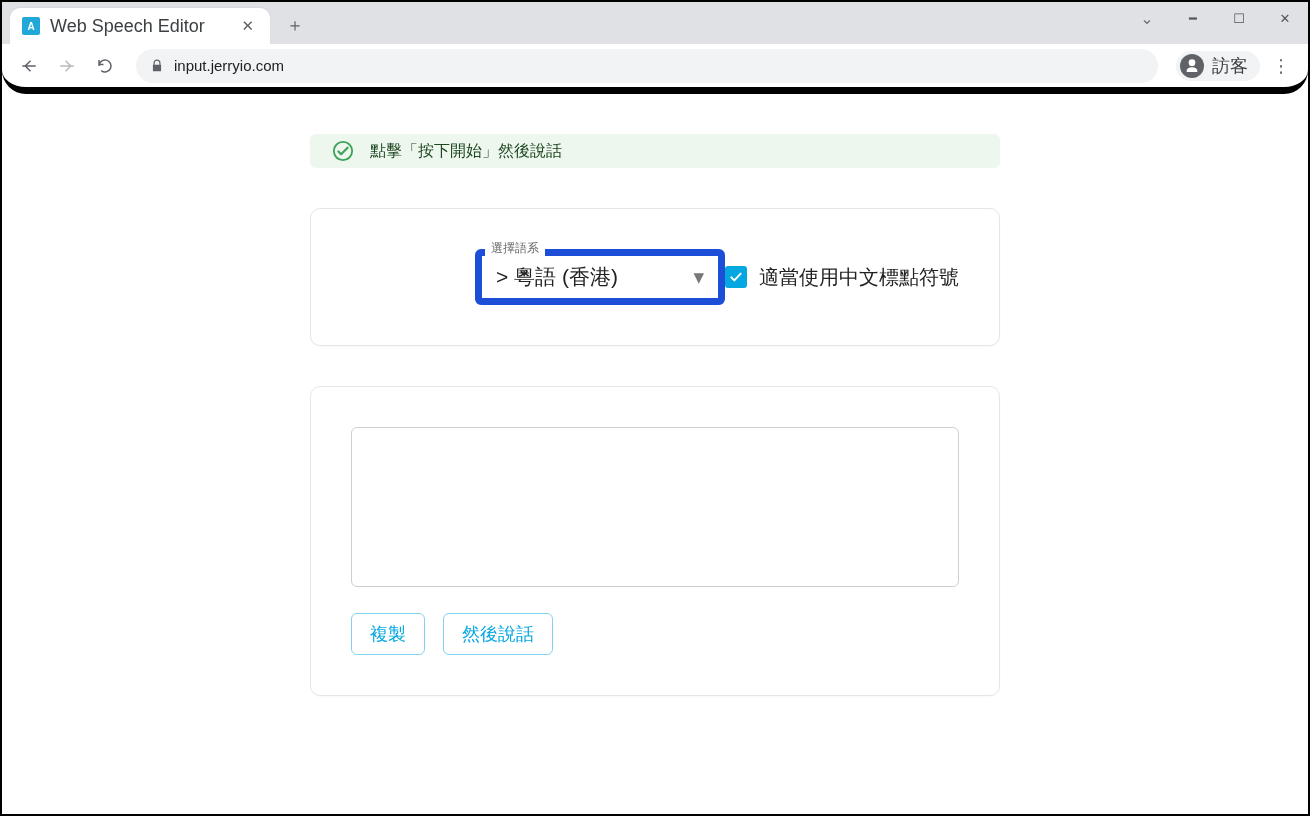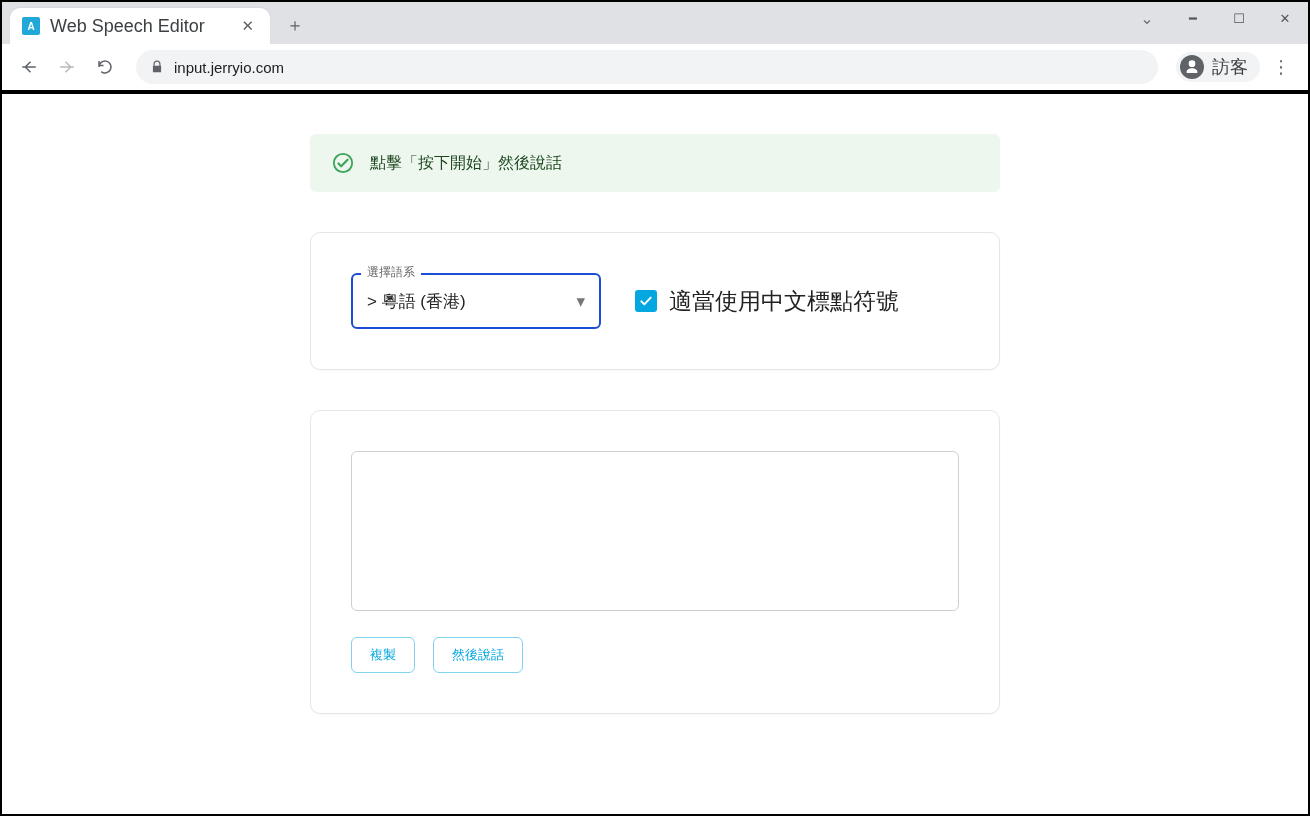--- a/index.html
+++ b/index.html
@@ -19,73 +19,73 @@
     width: 18px; height: 18px; background: #1fa8d8; margin-right: 10px; border-radius: 2px;
     display: flex; align-items: center; justify-content: center; color: #fff; font-size: 10px; font-weight: bold;
   }
   .tab-title { font-size: 18px; color: #3c4043; flex: 1; }
   .tab-close { color: #5f6368; font-size: 15px; padding: 2px 4px; cursor: pointer; }
   .new-tab { width: 30px; height: 30px; display:flex; align-items:center; justify-content:center; color:#5f6368; font-size:18px; margin-left:10px; margin-bottom:4px; cursor:pointer; }
   .win-controls { position: absolute; right: 0; top: 0; display: flex; height: 32px; }
   .win-controls > div { width: 46px; display:flex; align-items:center; justify-content:center; color:#555; font-size:13px; }
   .win-controls .chev { font-size: 16px; color:#777; }
 
-  .toolbar { height: 50px; background: #fff; border-bottom: 4px solid #000000; display:flex; align-items:center; padding: 0 10px; gap: 4px; }
+  .toolbar { height: 50px; background: #fff; border-bottom: 7px solid #000000; display:flex; align-items:center; padding: 0 10px; gap: 4px; border-radius: 24px; }
   .nav-btn { width: 34px; height: 34px; display:flex; align-items:center; justify-content:center; color:#5f6368; border-radius:50%; cursor:pointer; }
   .nav-btn.disabled { color: #b9b9b9; }
   .omnibox { flex: 1; height: 34px; background:#f1f3f4; border-radius: 17px; display:flex; align-items:center; padding: 0 14px; margin: 0 6px 0 10px; gap:10px; }
   .lock { width: 14px; height: 14px; }
   .url { font-size: 15px; color:#202124; }
   .profile-pill { height: 30px; background:#f1f3f4; border-radius: 15px; display:flex; align-items:center; padding: 0 12px 0 4px; gap:8px; margin-left:8px; cursor:pointer; }
   .avatar { width: 24px; height: 24px; border-radius: 50%; background:#5f6368; display:flex; align-items:center; justify-content:center; }
   .profile-label { font-size: 18px; color:#3c4043; }
   .kebab { width: 34px; height:34px; display:flex; align-items:center; justify-content:center; color:#5f6368; cursor:pointer; font-size:18px; }
 
   
   .viewport { flex:1; overflow:auto; background:#fff; }
   .page { width: 690px; margin: 40px auto 0; }
 
   .alert {
-    background:#edf7ee; border-radius:6px; padding: 18px 22px; display:flex; align-items:center; gap:16px;
+    background:#edf7ee; border-radius:6px; padding: 6px 22px; display:flex; align-items:center; gap:16px;
     color:#1e4620; font-size:16px;
   }
   .alert-icon { width:22px; height:22px; }
 
   .card {
     margin-top: 40px; border:1px solid #e6e6e6; border-radius:10px; padding: 40px;
     box-shadow: 0 1px 2px rgba(0,0,0,0.03);
   }
-  .row { display:flex; align-items:center; gap: 34px; flex-wrap:wrap; }
+  .row { display:flex; align-items:center; flex-wrap:wrap;justify-content:flex-end; }
 
   .select-wrap { position:relative; width: 250px; }
   .select-label {
     position:absolute; top:-9px; left:10px; background:#fff; padding:0 6px; font-size:12px; color:#666;
   }
   .select {
-    width:100%; height:56px; border:2px solid #1d4ed8; border-radius:6px; background:#fff;
-    display:flex; align-items:center; justify-content:space-between; padding: 0 14px; font-size:17px; color:#222;
+    width:100%; height:56px; border:7px solid #1d4ed8; border-radius:6px; background:#fff;
+    display:flex; align-items:center; justify-content:space-between; padding: 0 14px; font-size:21px; color:#222;
     cursor:pointer;
   }
   .select .caret { color:#777; }
 
   .check-wrap { display:flex; align-items:center; gap:12px; }
   .checkbox {
     width:22px; height:22px; background:#05a7e0; border-radius:3px; display:flex; align-items:center; justify-content:center;
     cursor:pointer;
   }
-  .check-label { font-size:23px; color:#222; }
+  .check-label { font-size:20px; color:#222; }
 
   .card2 { margin-top: 40px; border:1px solid #e6e6e6; border-radius:10px; padding: 40px; box-shadow: 0 1px 2px rgba(0,0,0,0.03); }
   .textarea {
     width:100%; height:160px; border:1px solid #cfcfcf; border-radius:6px; resize:none; padding:10px; font-size:15px;
   }
   .btn-row { display:flex; gap:18px; margin-top:22px; }
   .btn {
     border:1px solid #7fd3ef; color:#05a7e0; background:#fff; border-radius:6px; padding: 8px 18px;
-    font-size:13px; cursor:pointer;
+    font-size:18px; cursor:pointer;
   }
 </style>
 </head>
 <body>
 
 <div class="chrome">
 
   <div class="titlebar">
     <div class="tab">
       <div class="favicon">A</div>

